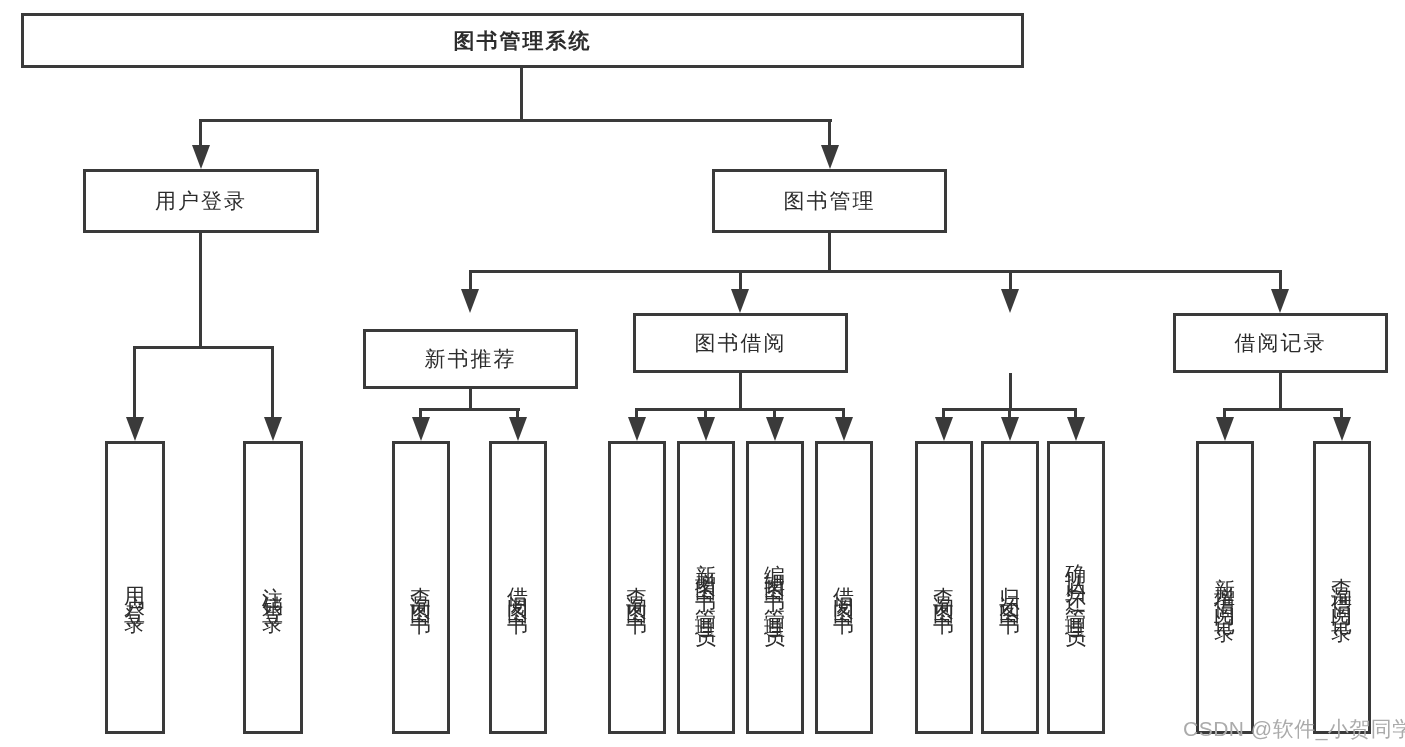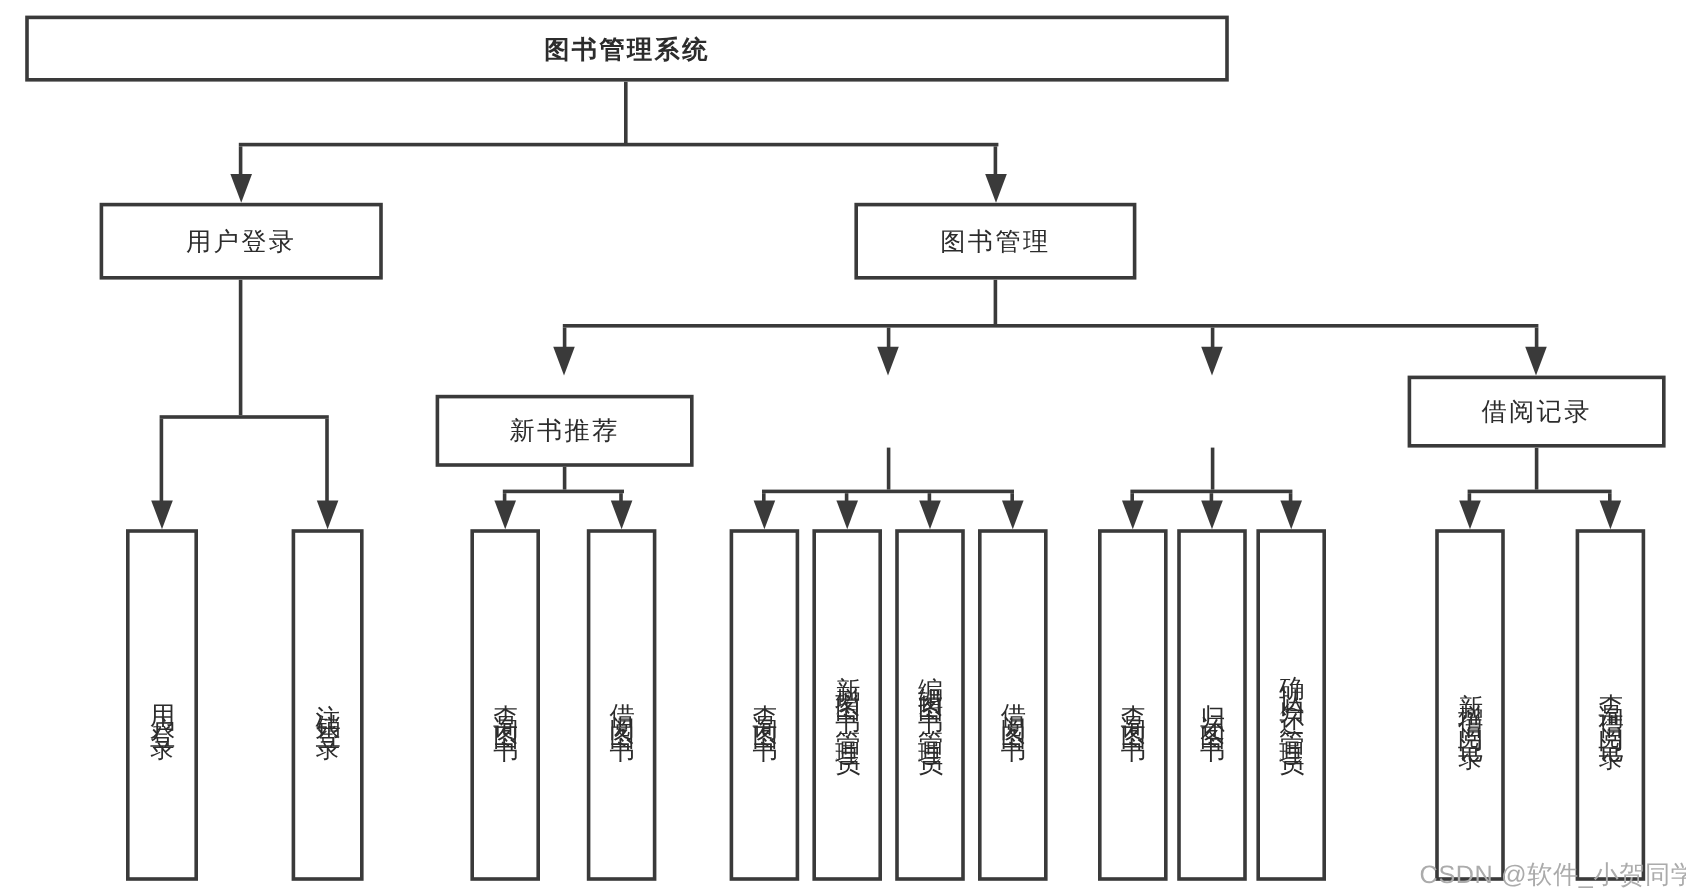--- a/index.html
+++ b/index.html
@@ -100,20 +100,23 @@
   <div class="box" style="left:83px;top:169px;width:236px;height:64px;">
     <span>用户登录</span>
   </div>
   <div class="box" style="left:712px;top:169px;width:235px;height:64px;">
     <span>图书管理</span>
   </div>
 
   <div class="box" style="left:363px;top:313px;width:215px;height:60px;margin-top:16px;">
     <span>新书推荐</span>
   </div>
+  <div class="box" style="left:633px;top:313px;width:215px;height:60px;">
+    <span>图书借阅</span>
+  </div>
   <div class="box" style="left:1173px;top:313px;width:215px;height:60px;">
     <span>借阅记录</span>
   </div>
 
   <div class="box v" style="left:105px;top:441px;width:60px;height:293px;">
     <span>用户登录</span>
   </div>
   <div class="box v" style="left:243px;top:441px;width:60px;height:293px;">
     <span>注销登录</span>
   </div>

